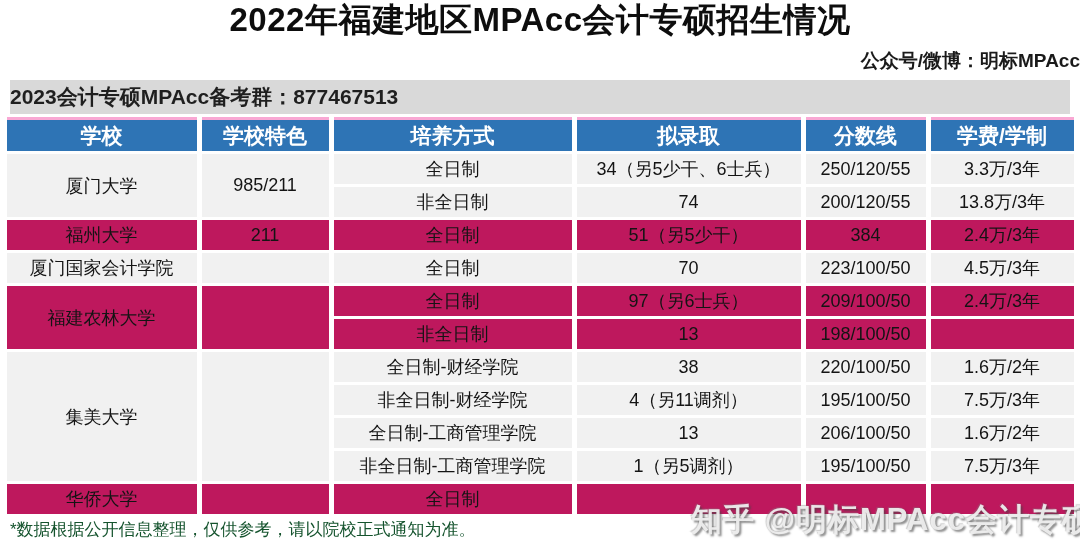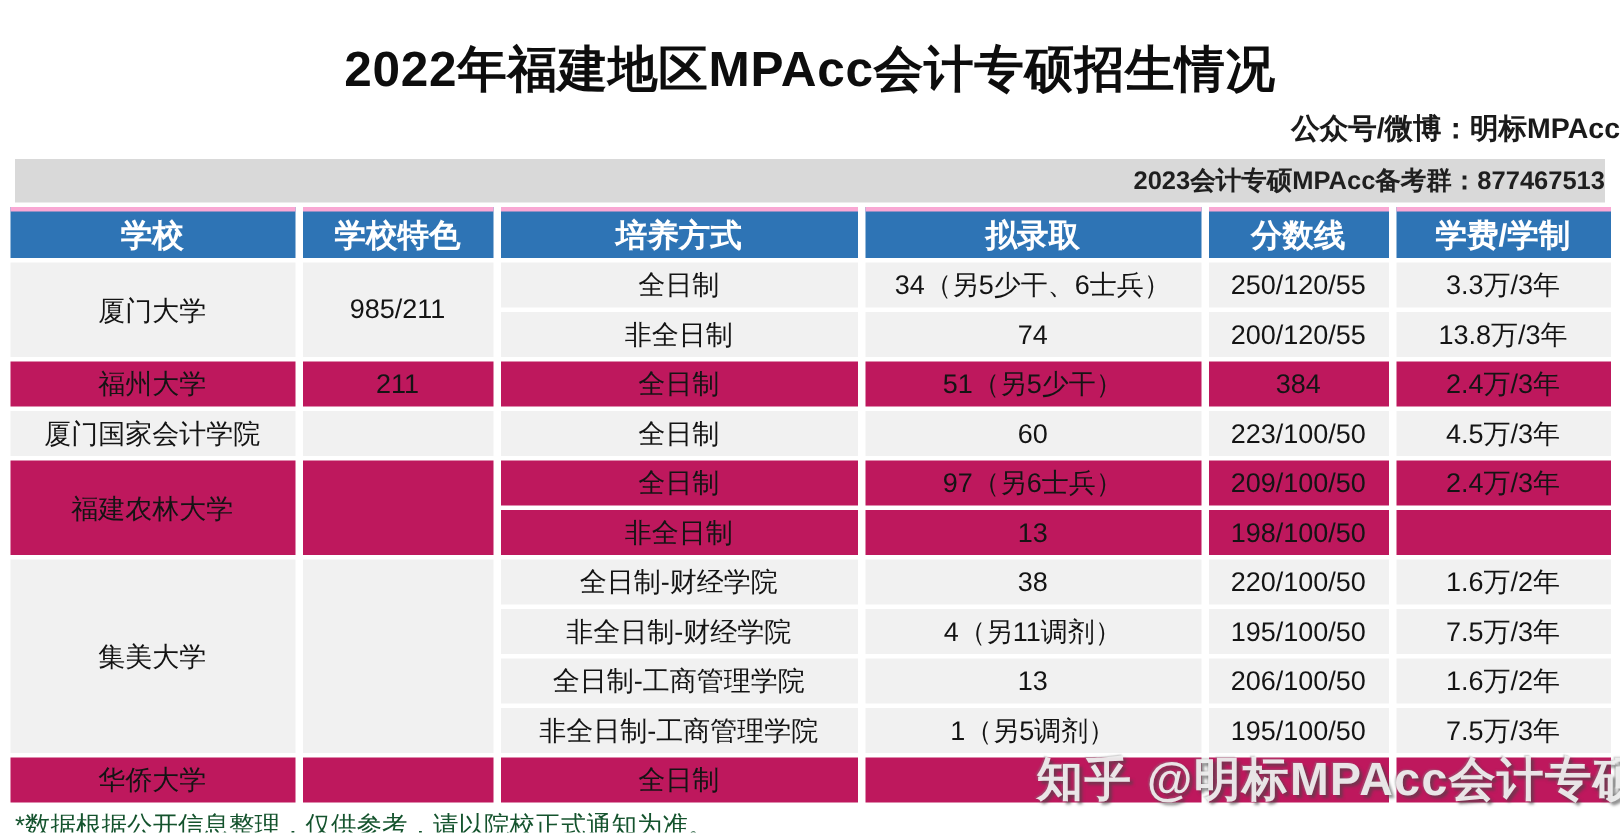--- a/index.html
+++ b/index.html
@@ -3,29 +3,29 @@
 <meta charset="utf-8">
 <style>
   html,body { margin:0; padding:0; }
   body {
     width:1080px; height:555px; overflow:hidden; position:relative;
     background:#ffffff; color:#111;
     font-family:"Liberation Sans","DejaVu Sans",sans-serif;
   }
   .title {
     text-align:center; font-size:33px; font-weight:700; color:#0d0d0d;
-    padding-top:26px; line-height:40px; letter-spacing:0.5px;
+    padding-top:0; line-height:40px; letter-spacing:0.5px;
   }
   .subtitle {
     text-align:right; font-size:19px; font-weight:700; color:#1a1a1a;
     margin-top:10px; line-height:22px;
   }
   .banner {
     margin:8px 10px 0 10px; background:#D9D9D9; color:#1f1f1f;
-    text-align:right; font-size:17px; font-weight:700; padding:3px 0;
+    text-align:left; font-size:21px; font-weight:700; padding:3px 0;
   }
   table.adm {
     border-collapse:separate; border-spacing:5px 3px; table-layout:fixed;
     width:1077px; margin:0 auto;
   }
   table.adm thead th {
     background:#2E74B5; color:#ffffff; font-size:21px; font-weight:700;
     height:31px; border-top:3px solid #f9a8d4; padding:0;
   }
   table.adm td {
@@ -93,21 +93,21 @@
       <td class="cb">全日制</td>
       <td class="cb">51（另5少干）</td>
       <td class="cb">384</td>
       <td class="cb">2.4万/3年</td>
     </tr>
 
     <tr>
       <td class="cg">厦门国家会计学院</td>
       <td class="cg"></td>
       <td class="cg">全日制</td>
-      <td class="cg">60</td>
+      <td class="cg">70</td>
       <td class="cg">223/100/50</td>
       <td class="cg">4.5万/3年</td>
     </tr>
 
     <tr>
       <td class="cb" rowspan="2">福建农林大学</td>
       <td class="cb" rowspan="2"></td>
       <td class="cb">全日制</td>
       <td class="cb">97（另6士兵）</td>
       <td class="cb">209/100/50</td>

